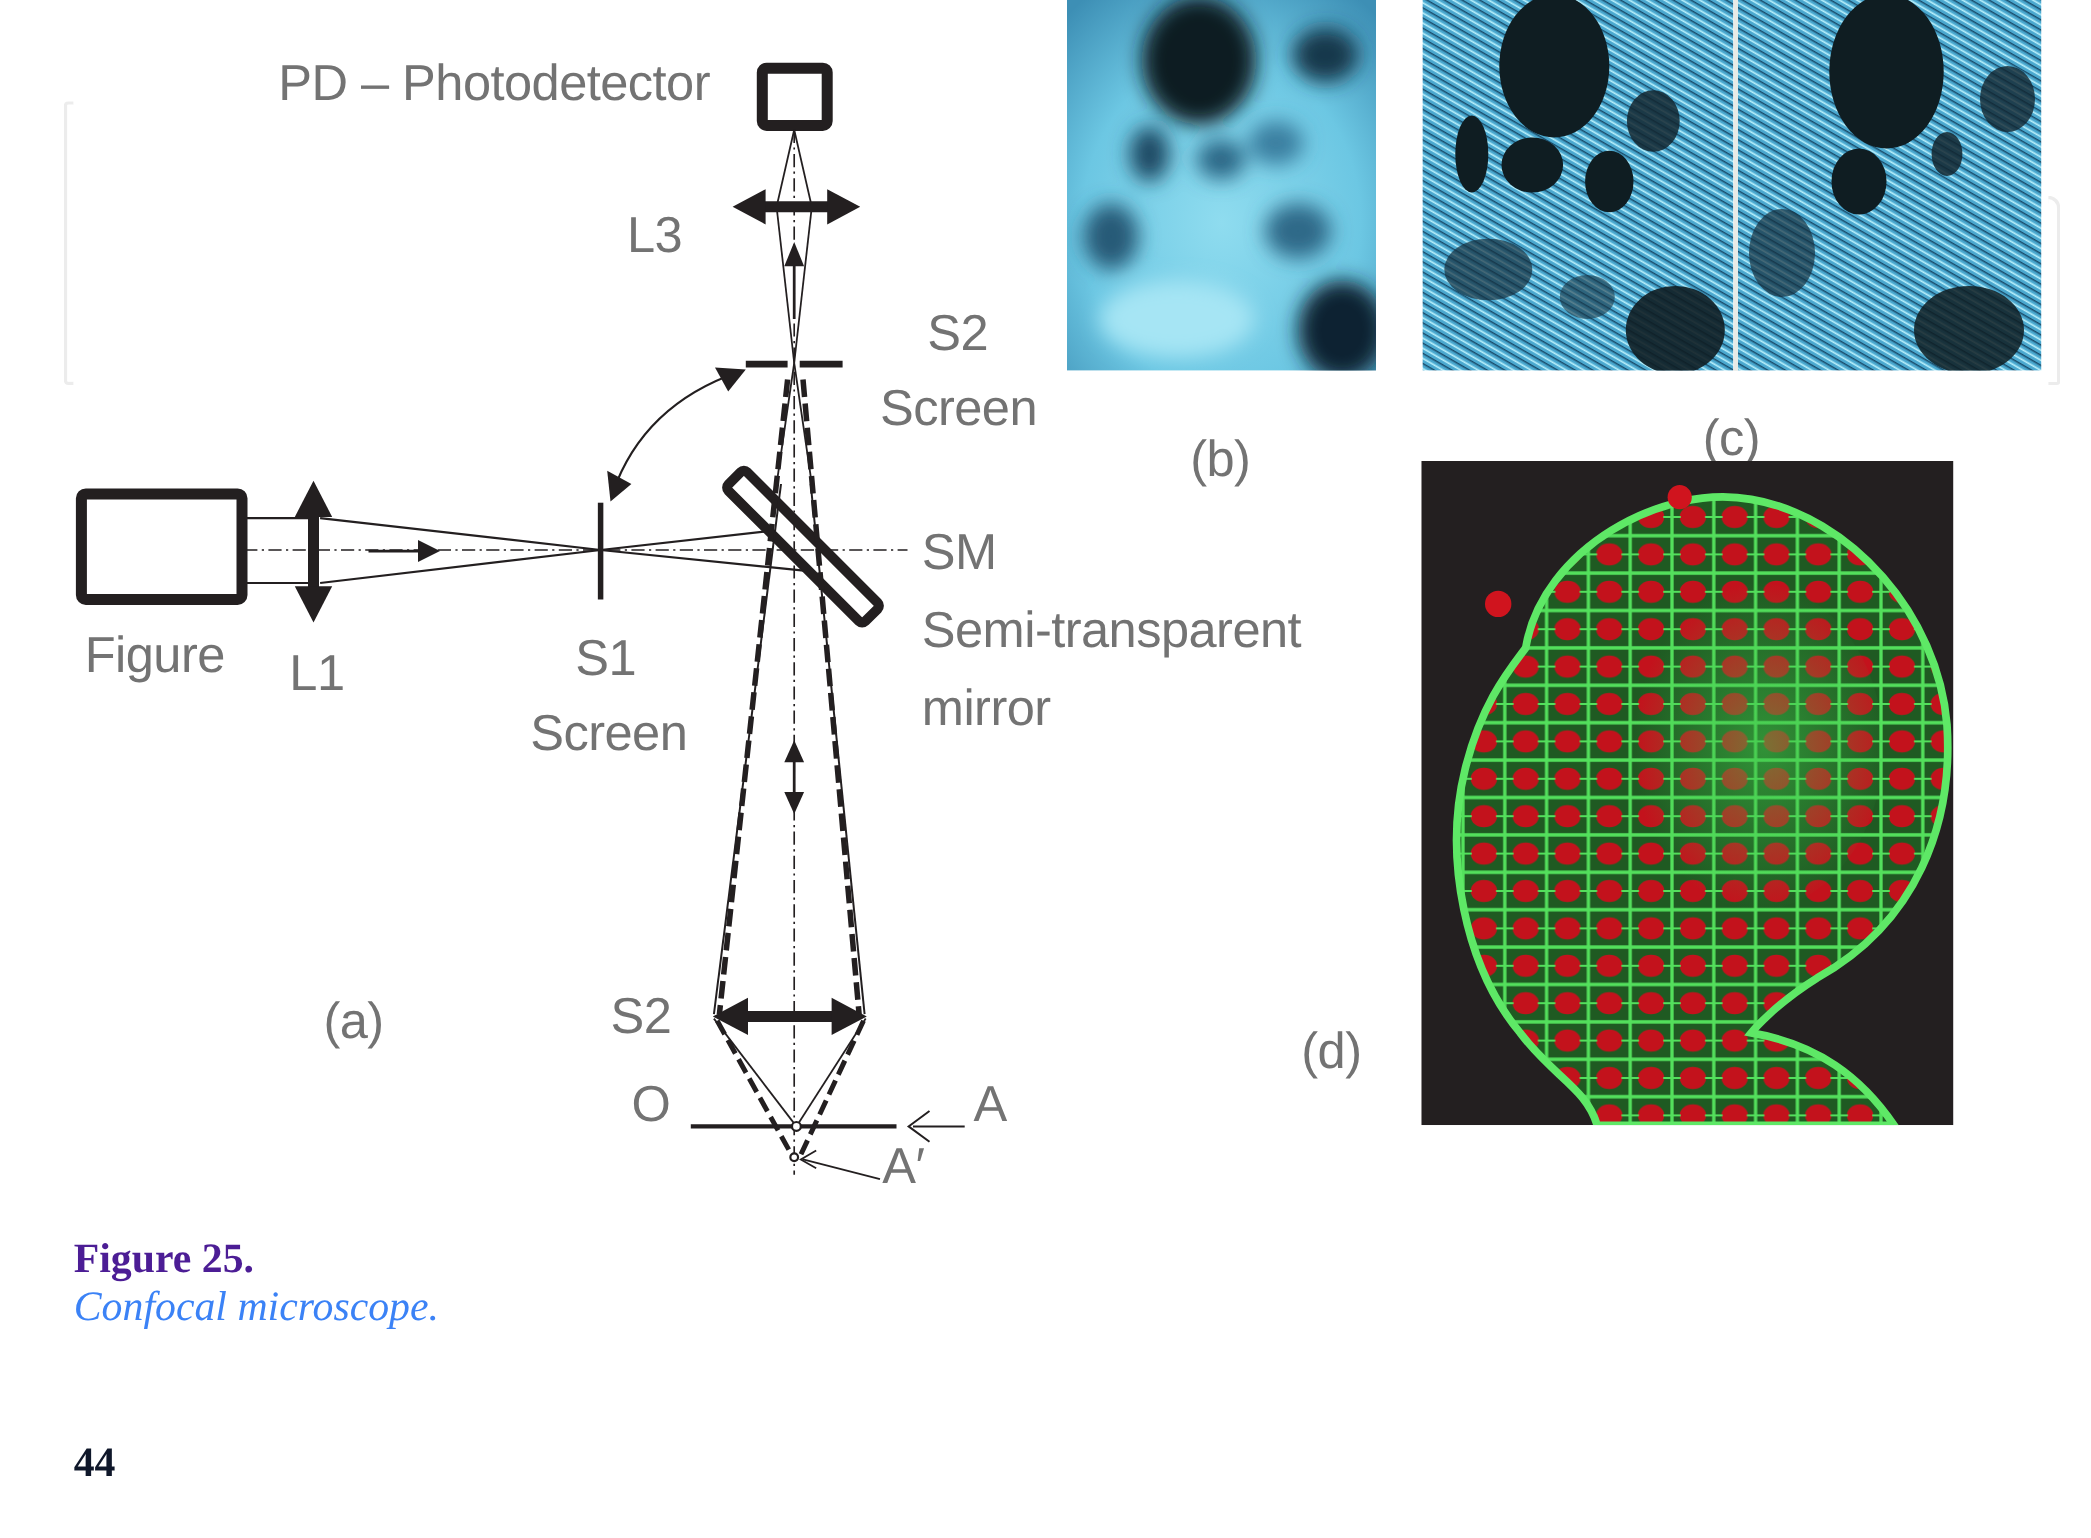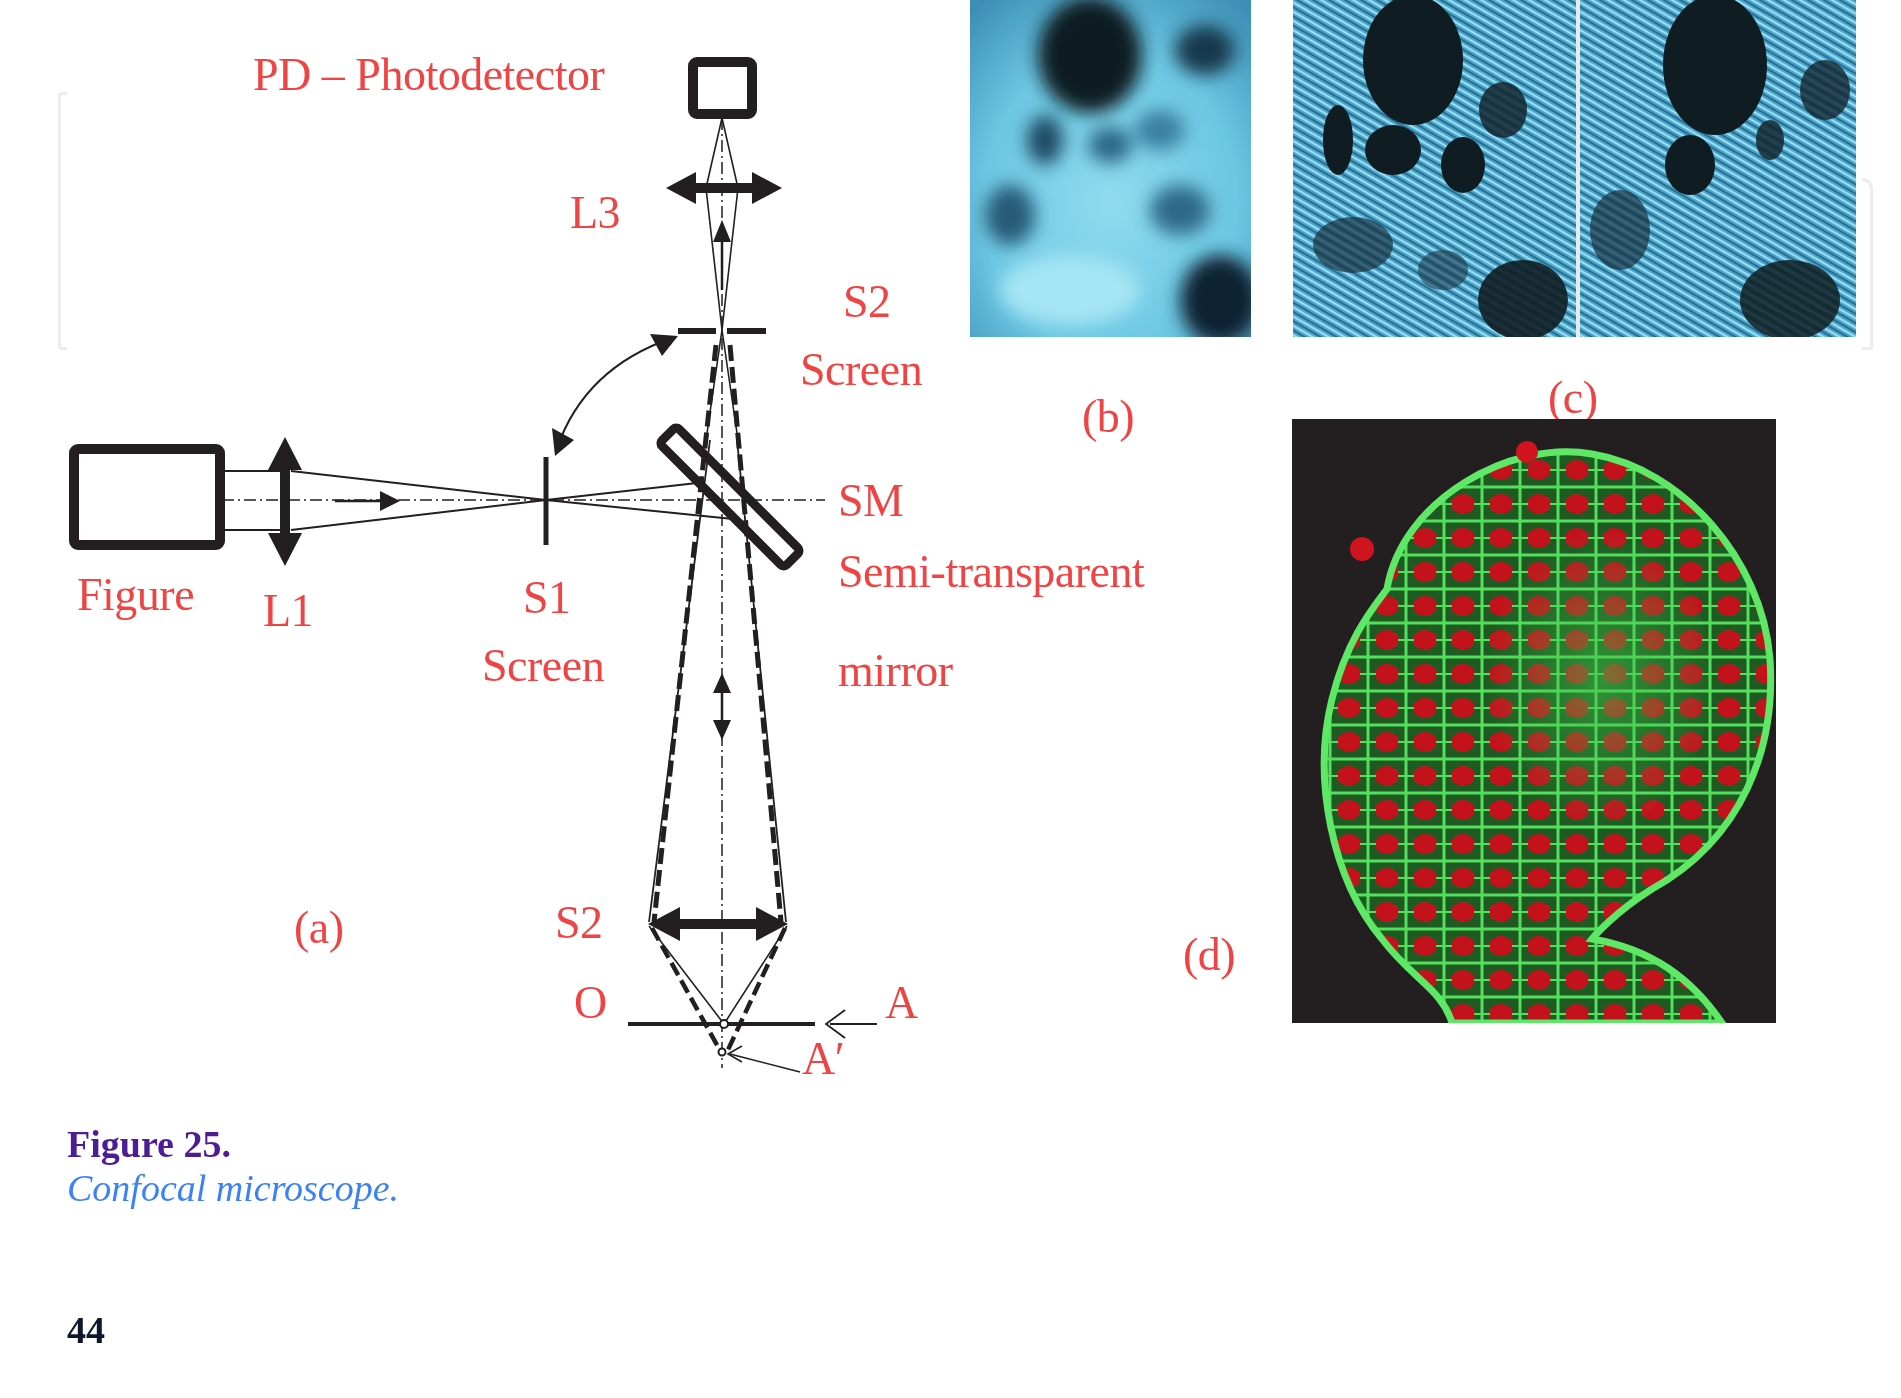--- a/index.html
+++ b/index.html
@@ -1,18 +1,18 @@
 <!DOCTYPE html>
 <html><head>
 <meta charset="utf-8">
 <style>
   html,body{margin:0;padding:0;background:#ffffff;}
   body{width:1901px;height:1398px;position:relative;overflow:hidden;font-family:"Liberation Serif","DejaVu Serif",serif;color:#231f20;}
   .abs{position:absolute;}
-  .lbl{position:absolute;font-family:Liberation Serif, serif;font-size:46px;line-height:1;color:#ef4444;white-space:nowrap;letter-spacing:-0.5px;}
+  .lbl{position:absolute;font-family:Liberation Sans, sans-serif;font-size:46px;line-height:1;color:#737373;white-space:nowrap;letter-spacing:-0.5px;}
   .diagram{position:absolute;left:0;top:0;width:1901px;height:1398px;}
   .photo{position:absolute;overflow:hidden;}
   .photo svg{display:block;width:100%;height:100%;}
   .caption-title{position:absolute;left:67px;top:1122px;font-family:Liberation Serif, serif;font-weight:bold;font-size:38px;color:#4c1d95;}
   .caption-text{position:absolute;left:67px;top:1166px;font-family:"Liberation Serif","DejaVu Serif",serif;font-style:italic;font-size:38px;color:#3b82f6;}
   .page-num{position:absolute;left:67px;top:1308px;font-family:"Liberation Serif","DejaVu Serif",serif;font-weight:bold;font-size:38px;color:#0f172a;}
   .bracket{position:absolute;border:3px solid #ececec;}
 </style>
 </head>
 <body>
@@ -112,21 +112,21 @@
     <path d="M742,1046 L728,1054 L742,1062" stroke-width="1.6"></path>
   </g>
 </svg>
 
 <div class="lbl" style="left:253px;top:52px;">PD – Photodetector</div>
 <div class="lbl" style="left:570px;top:170px;margin-top:20px;">L3</div>
 <div class="lbl" style="left:843px;top:279px;">S2</div>
 <div class="lbl" style="left:800px;top:347px;">Screen</div>
 <div class="lbl" style="left:838px;top:478px;">SM</div>
 <div class="lbl" style="left:838px;top:549px;">Semi-transparent</div>
-<div class="lbl" style="left:838px;top:620px;margin-top:28px;">mirror</div>
+<div class="lbl" style="left:838px;top:620px;">mirror</div>
 <div class="lbl" style="left:77px;top:572px;">Figure</div>
 <div class="lbl" style="left:263px;top:588px;text-align:right;">L1</div>
 <div class="lbl" style="left:523px;top:575px;">S1</div>
 <div class="lbl" style="left:482px;top:643px;">Screen</div>
 <div class="lbl" style="left:294px;top:905px;">(a)</div>
 <div class="lbl" style="left:555px;top:900px;">S2</div>
 <div class="lbl" style="left:574px;top:980px;">O</div>
 <div class="lbl" style="left:885px;top:980px;">A</div>
 <div class="lbl" style="left:802px;top:1036px;">A′</div>
 

